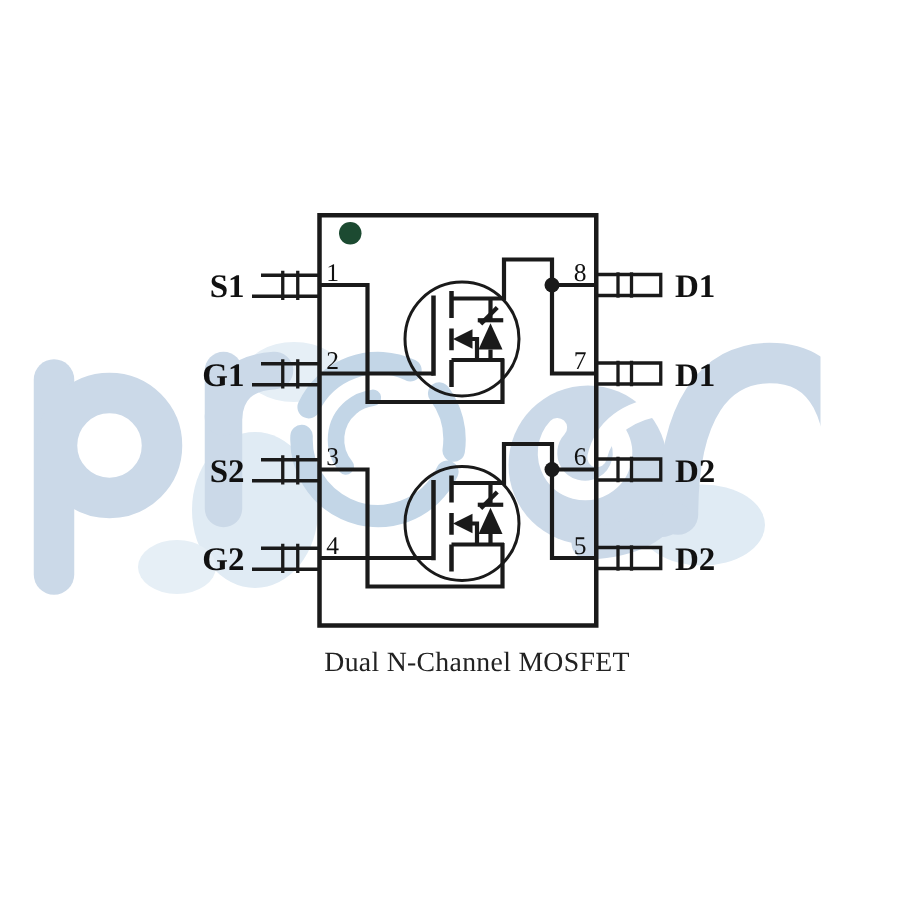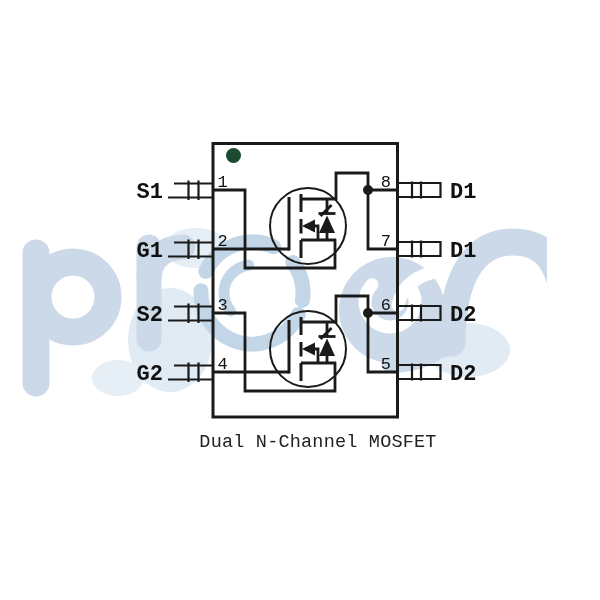--- a/index.html
+++ b/index.html
@@ -1,17 +1,17 @@
 <!DOCTYPE html>
 <html><head>
 <meta charset="utf-8">
 <style>
   html,body{margin:0;padding:0;background:#fff;}
   #stage{position:relative;width:547px;height:600px;background:#fff;overflow:hidden;
-         font-family:Liberation Mono, monospace;}
+         font-family:Liberation Serif, serif;}
   #stage svg{position:absolute;left:0;top:0;}
   .pin-name{font-size:22px;font-weight:bold;fill:#111;}
   .pin-num{font-size:17px;font-weight:400;fill:#111;}
   .caption{font-size:18.5px;font-weight:400;fill:#222;letter-spacing:.2px;}
   .wire{fill:none;stroke:#1a1a1a;stroke-width:2.8;}
   .lead{fill:none;stroke:#1a1a1a;stroke-width:2.2;}
   .sym{fill:none;stroke:#1a1a1a;stroke-width:3;}
   .thin{fill:none;stroke:#1a1a1a;stroke-width:2;}
   .blk{fill:#1a1a1a;stroke:none;}
 </style>

